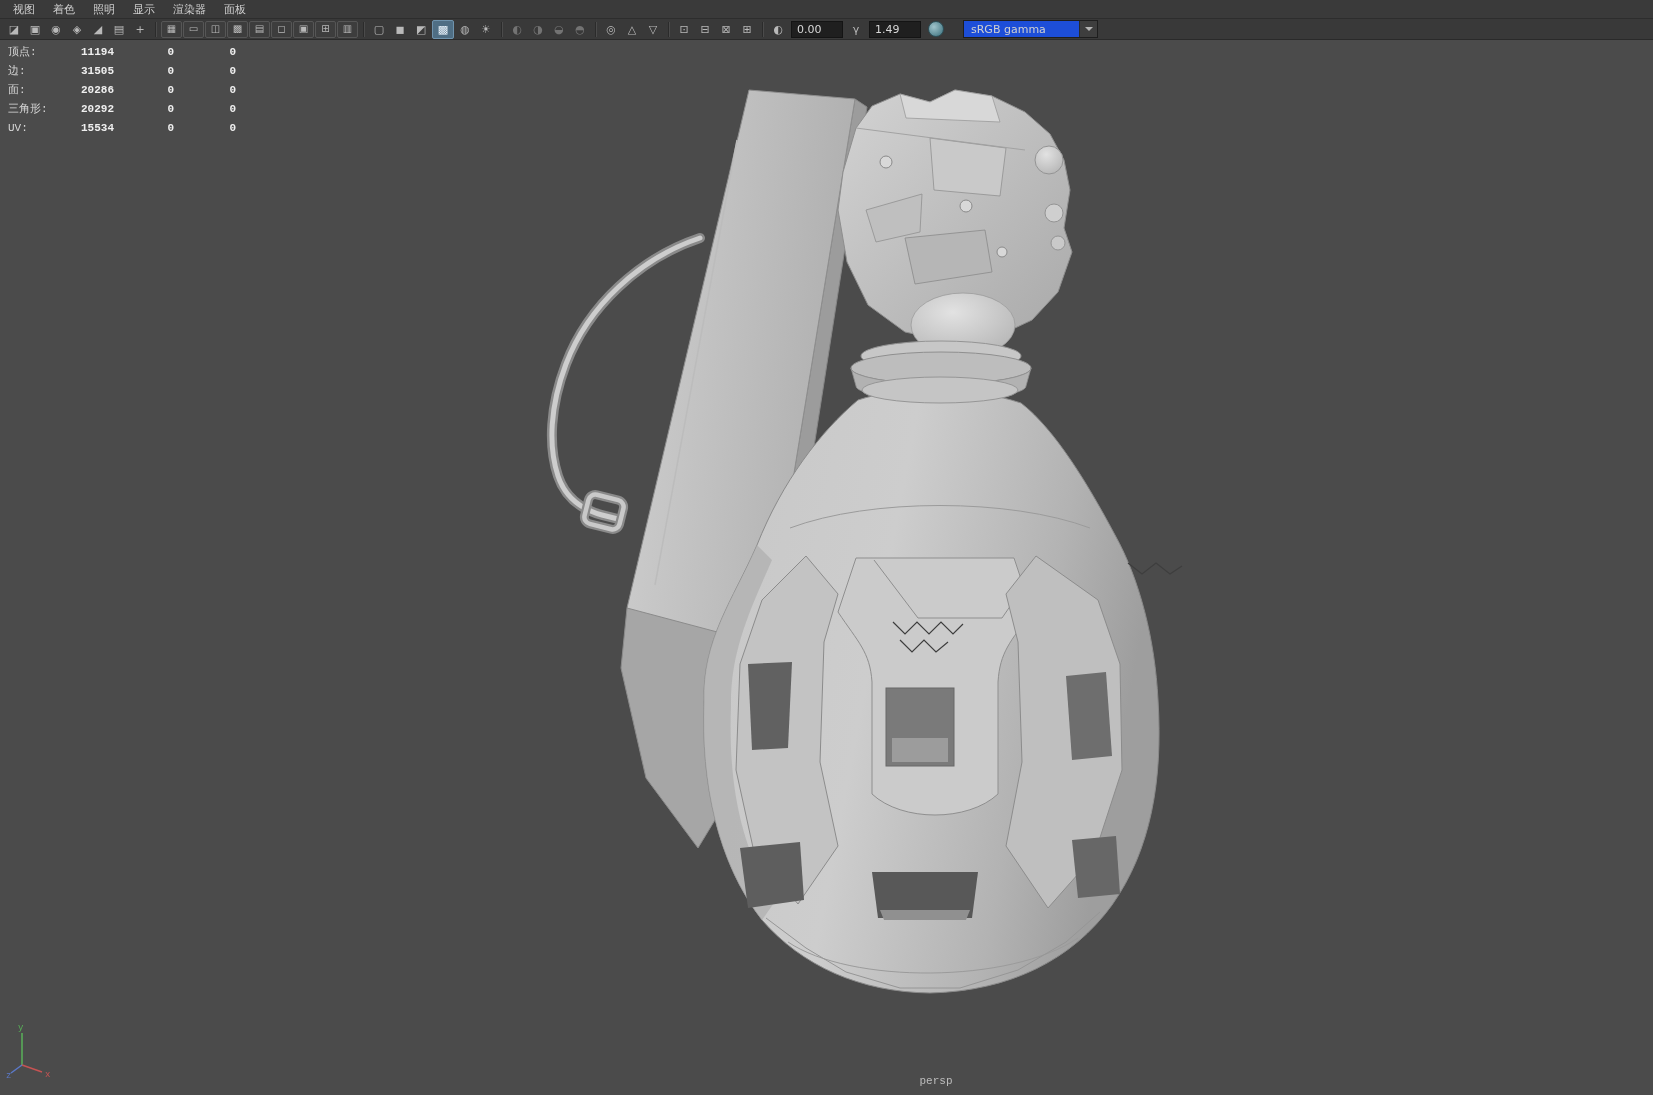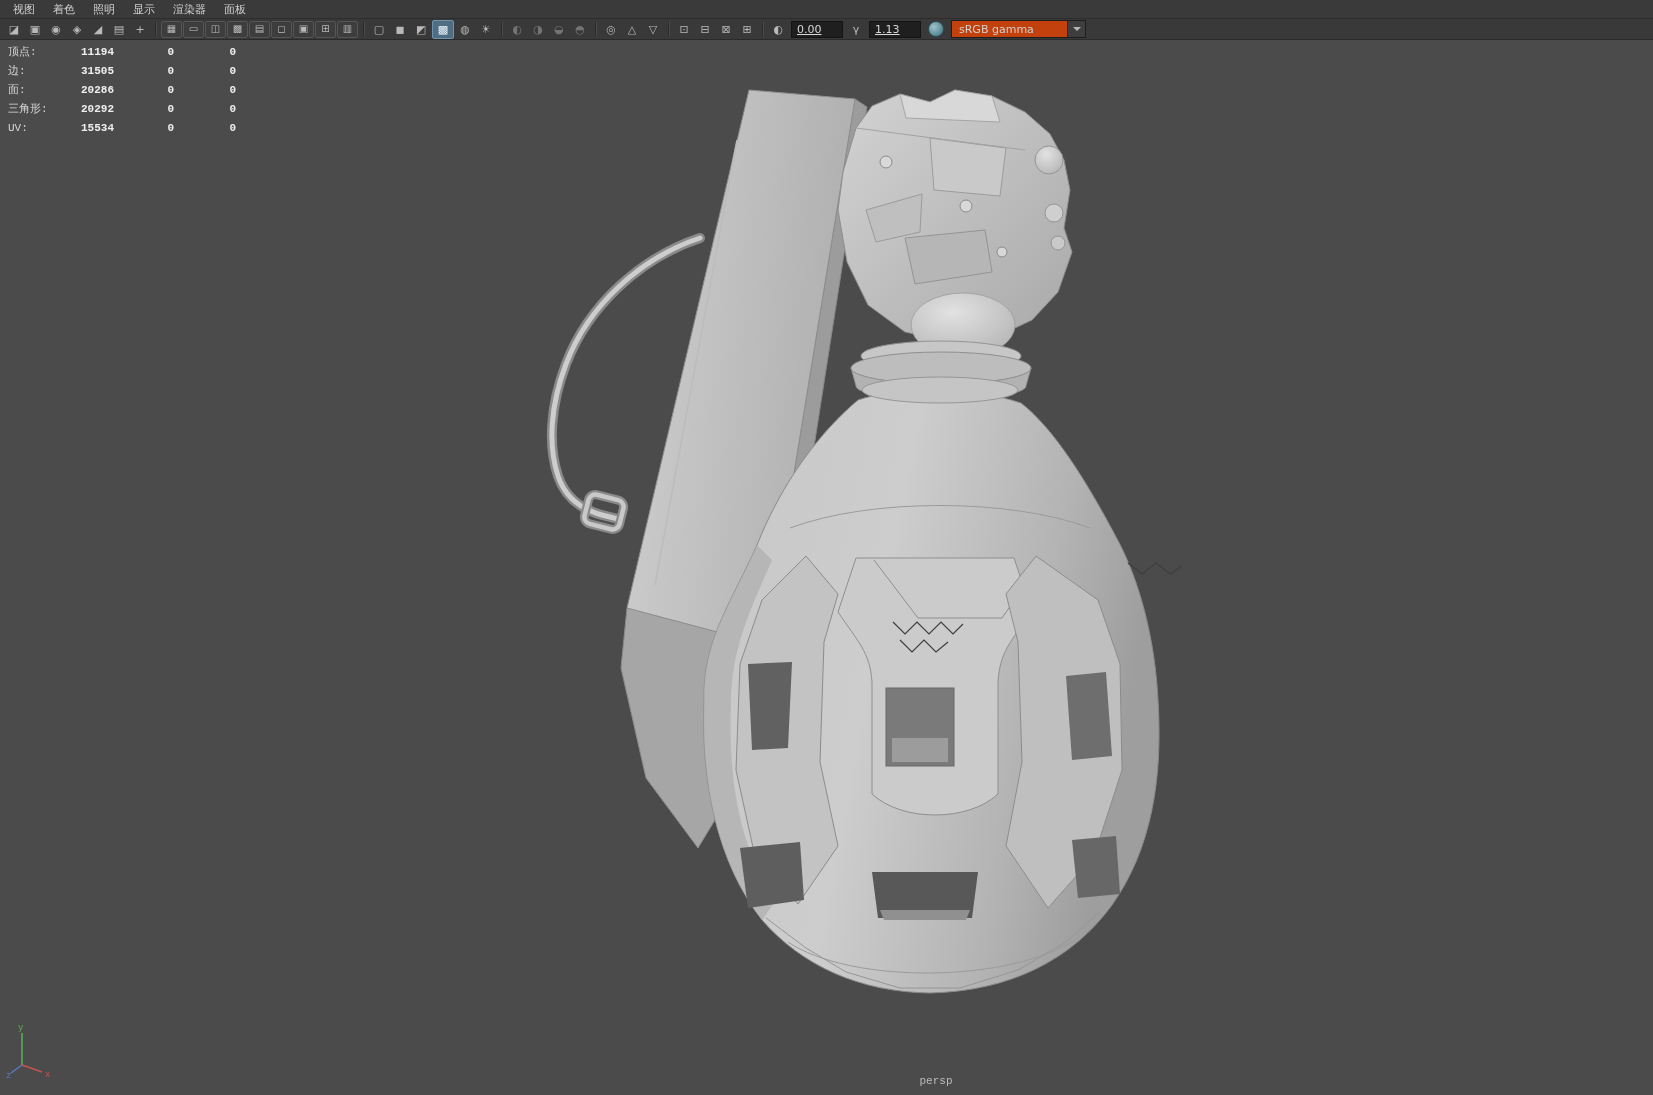--- a/index.html
+++ b/index.html
@@ -15,26 +15,26 @@
   .toolbar{height:20px;background:#393939;border-bottom:1px solid #2a2a2a;
            display:flex;align-items:center;padding:0 4px;gap:1px;}
   .tgroup{display:flex;align-items:center;gap:1px;}
   .ticon{width:20px;height:17px;display:flex;align-items:center;justify-content:center;
          color:#b9b9b9;font-size:11px;line-height:1;border-radius:2px;cursor:default;}
   .boxed .ticon{width:19px;height:15px;border:1px solid #565656;background:#3d3d3d;font-size:10px;}
   .ticon.active{background:#4f6e84;border:1px solid #6f93ad;color:#e9f3fb;}
   .dim .ticon{opacity:.45;}
   .tsep{width:1px;height:15px;background:#2b2b2b;margin:0 4px;box-shadow:1px 0 0 #4b4b4b;}
   .tfield{width:40px;height:15px;background:#1f1f1f;border:1px solid #141414;color:#d8d8d8;
-          font-size:11px;display:flex;align-items:center;padding:0 5px;margin:0 2px;text-decoration:underline;}
+          font-size:11px;display:flex;align-items:center;padding:0 5px;margin:0 2px;}
   .round-icon{width:14px;height:14px;border-radius:50%;margin:0 4px;
               background:radial-gradient(circle at 35% 35%,#9fc3cb,#3a6f7b);border:1px solid #2c4f58;}
-  .tdrop{width:126px;height:16px;background:#c2410c;border:1px solid #1e1e1e;color:#d0d0d0;
+  .tdrop{width:126px;height:16px;background:#1d4ed8;border:1px solid #1e1e1e;color:#d0d0d0;
          font-size:11px;display:flex;align-items:center;justify-content:space-between;
-         padding:0 0 0 7px;margin-left:2px;cursor:default;}
+         padding:0 0 0 7px;margin-left:14px;cursor:default;}
   .arrow-box{width:17px;height:16px;background:#3e3e3e;border-left:1px solid #2a2a2a;
              display:flex;align-items:center;justify-content:center;}
   .arrow-down{width:0;height:0;border-left:4px solid transparent;border-right:4px solid transparent;
               border-top:4px solid #b5b5b5;}
 
   
   .viewport{position:absolute;top:40px;left:0;right:0;bottom:0;background:#4b4b4b;font-family:Liberation Mono, monospace;}
   .viewport svg.scene{position:absolute;inset:0;display:block;}
 
   
@@ -109,21 +109,21 @@
     <div class="tgroup">
       <span class="ticon">⊡</span>
       <span class="ticon">⊟</span>
       <span class="ticon">⊠</span>
       <span class="ticon">⊞</span>
     </div>
     <div class="tsep"></div>
     <span class="ticon">◐</span>
     <div class="tfield">0.00</div>
     <span class="ticon">γ</span>
-    <div class="tfield">1.13</div>
+    <div class="tfield">1.49</div>
     <div class="round-icon"></div>
     <div class="tdrop">
       <span>sRGB gamma</span>
       <span class="arrow-box">
           <span class="arrow-down"></span>
         </span>
     </div>
   </div>
 
   <div class="viewport">

